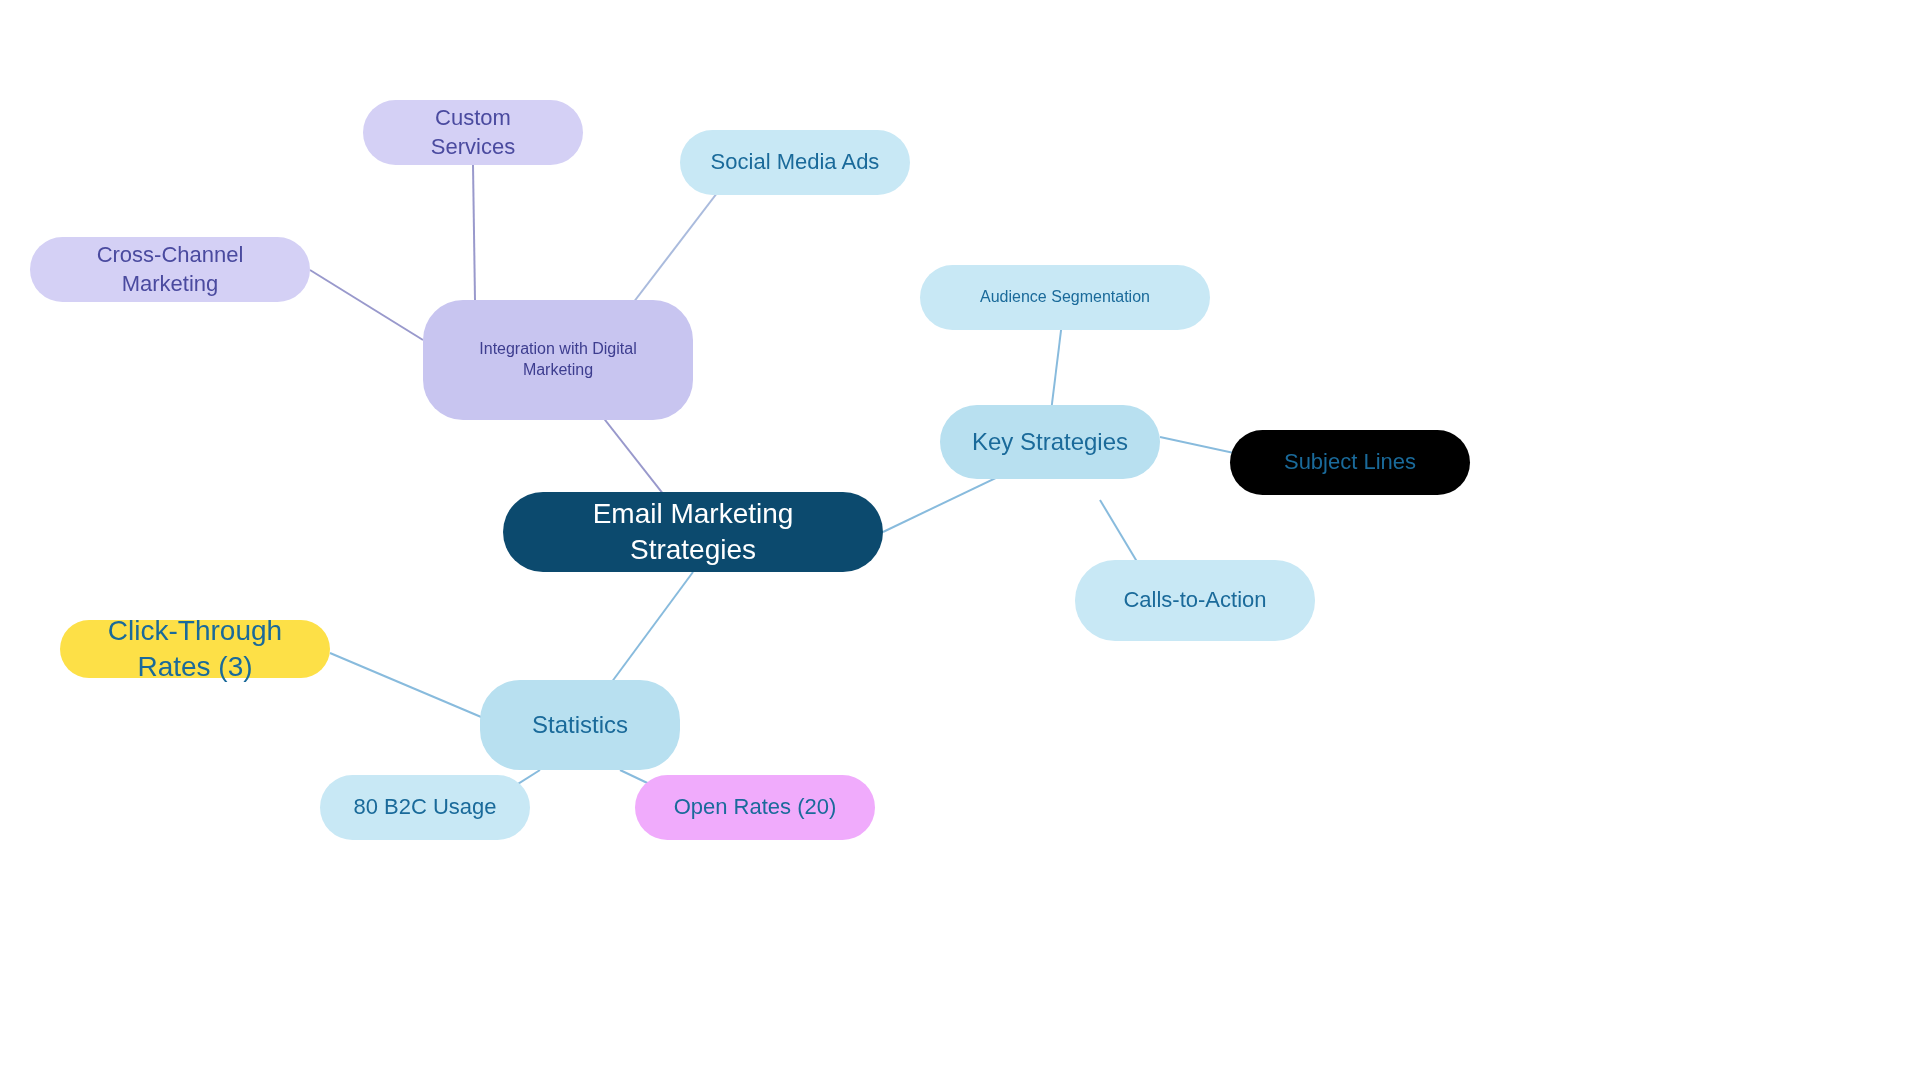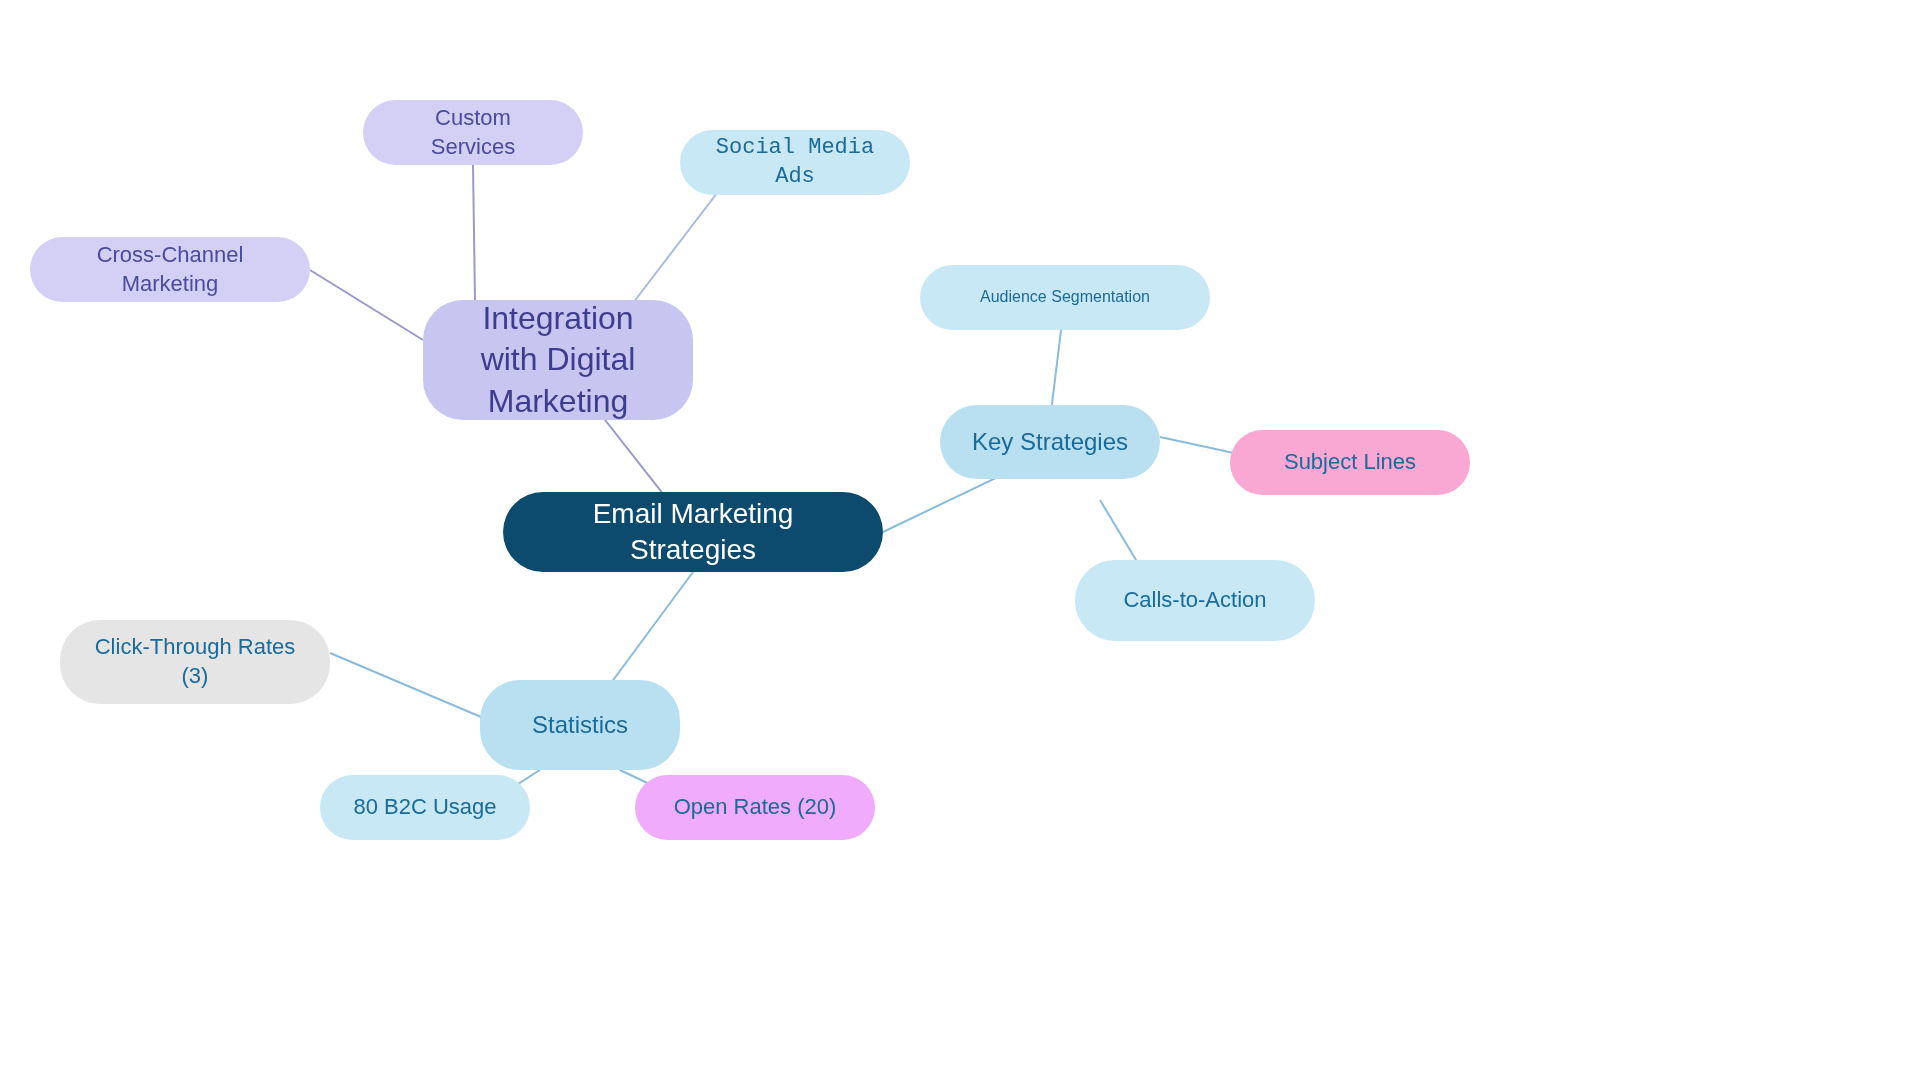--- a/index.html
+++ b/index.html
@@ -41,21 +41,21 @@
       border-radius: 50px;
       width: 380px;
       height: 80px;
       left: 503px;
       top: 492px;
     }
 
     .node-purple-large {
       background: #c8c5f0;
       color: #3d3d8f;
-      font-size: 32px;
+      font-size: 16px;
       border-radius: 40px;
       width: 270px;
       height: 120px;
       left: 423px;
       top: 300px;
     }
 
     .node-purple-custom {
       background: #d4d0f5;
       color: #4a4a9f;
@@ -80,21 +80,20 @@
 
     .node-blue-social {
       background: #c8e8f5;
       color: #1a6a9a;
       font-size: 22px;
       border-radius: 40px;
       width: 230px;
       height: 65px;
       left: 680px;
       top: 130px;
-      font-family: Liberation Mono, monospace;
     }
 
     .node-blue-key {
       background: #b8e0f0;
       color: #1a6a9a;
       font-size: 24px;
       border-radius: 40px;
       width: 220px;
       height: 74px;
       left: 940px;
@@ -107,21 +106,21 @@
       color: #1a6a9a;
       font-size: 16px;
       border-radius: 40px;
       width: 290px;
       height: 65px;
       left: 920px;
       top: 265px;
     }
 
     .node-blue-subject {
-      background: #f9a8d4;
+      background: #000000;
       color: #1a6a9a;
       font-size: 22px;
       border-radius: 40px;
       width: 240px;
       height: 65px;
       left: 1230px;
       top: 430px;
     }
 
     .node-blue-calls {
@@ -140,26 +139,26 @@
       color: #1a6a9a;
       font-size: 24px;
       border-radius: 40px;
       width: 200px;
       height: 90px;
       left: 480px;
       top: 680px;
     }
 
     .node-blue-ctr {
-      background: #e5e5e5;
-      color: #1a6a9a;
-      font-size: 22px;
+      background: #fde047;
+      color: #1a6a9a;
+      font-size: 28px;
       border-radius: 40px;
       width: 270px;
-      height: 84px;
+      height: 58px;
       left: 60px;
       top: 620px;
     }
 
     .node-blue-b2c {
       background: #c8e8f5;
       color: #1a6a9a;
       font-size: 22px;
       border-radius: 40px;
       width: 210px;

